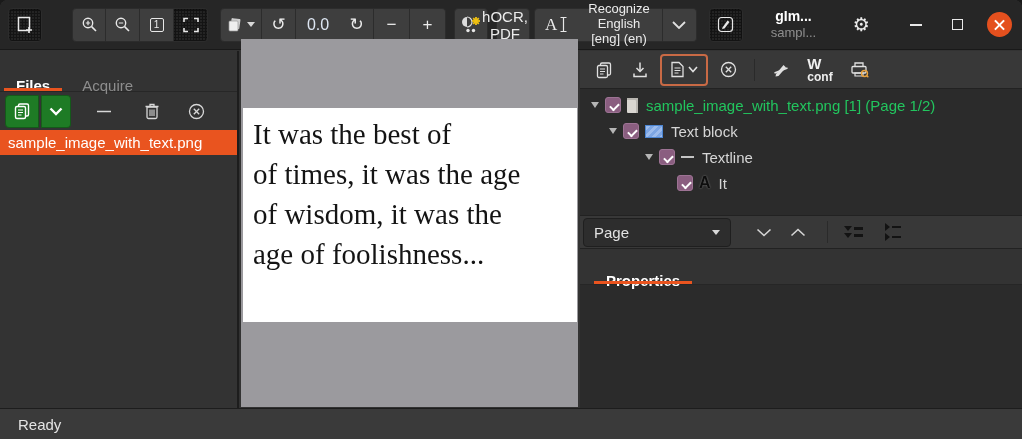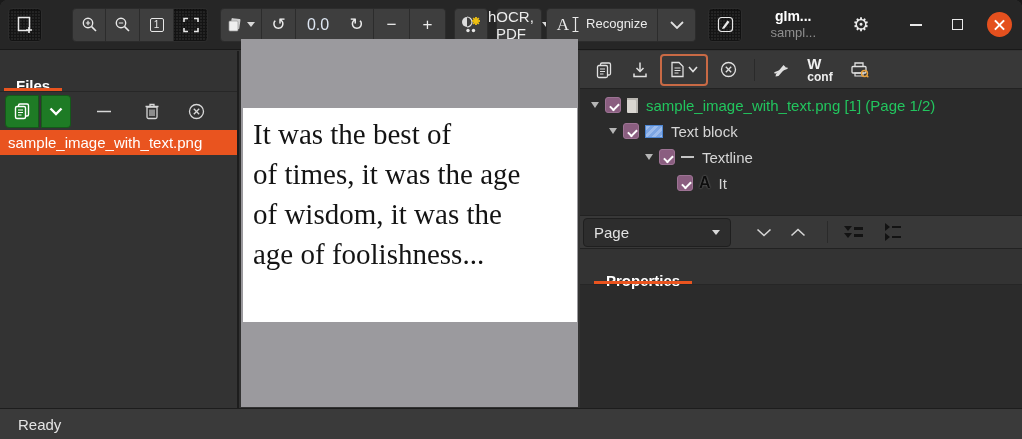--- a/index.html
+++ b/index.html
@@ -235,22 +235,23 @@
     </button>
 
     <div class="btn-group" style="margin-left:4px">
       <button class="tbtn" style="padding:0 10px">
         <span class="ai-icon">A</span>
         <span>
           <svg width="9" height="17" viewBox="0 0 9 17">
             <path d="M1.5 1.5 h6 M4.5 1.5 v14 M1.5 15.5 h6" stroke="#e8e8e8" stroke-width="1.2" fill="none"></path>
           </svg>
         </span>
-        <span class="two-line" style="margin-left:6px">
+        <span class="two-line" style="margin-left:18px">
           <span>Recognize</span>
+          <span>English [eng] (en)</span>
         </span>
       </button>
       <button class="tbtn" style="width:38px">
         <span>
           <svg width="14" height="8" viewBox="0 0 14 8">
             <polyline points="1,1 7,7 13,1" fill="none" stroke="#e0e0e0" stroke-width="1.8"></polyline>
           </svg>
         </span>
       </button>
     </div>
@@ -284,20 +285,23 @@
           <span></span>
           <span></span>
         </span>
     </button>
   </div>
 
   <div class="left-panel">
     <div class="tabbar">
       <div class="tab active">
         <span>Files</span>
+      </div>
+      <div class="tab">
+        <span>Acquire</span>
       </div>
     </div>
     <div class="lp-toolbar">
       <button class="green-btn main">
         <span>
           <svg width="18" height="18" viewBox="0 0 18 18">
             <rect x="5.5" y="2" width="10" height="12" rx="1.5" fill="none" stroke="#fff" stroke-width="1.4"></rect>
             <rect x="2.5" y="4.5" width="10" height="12" rx="1.5" fill="#1e7b25" stroke="#fff" stroke-width="1.4"></rect>
             <line x1="5" y1="8" x2="10" y2="8" stroke="#fff" stroke-width="1.1"></line>
             <line x1="5" y1="10.5" x2="10" y2="10.5" stroke="#fff" stroke-width="1.1"></line>

